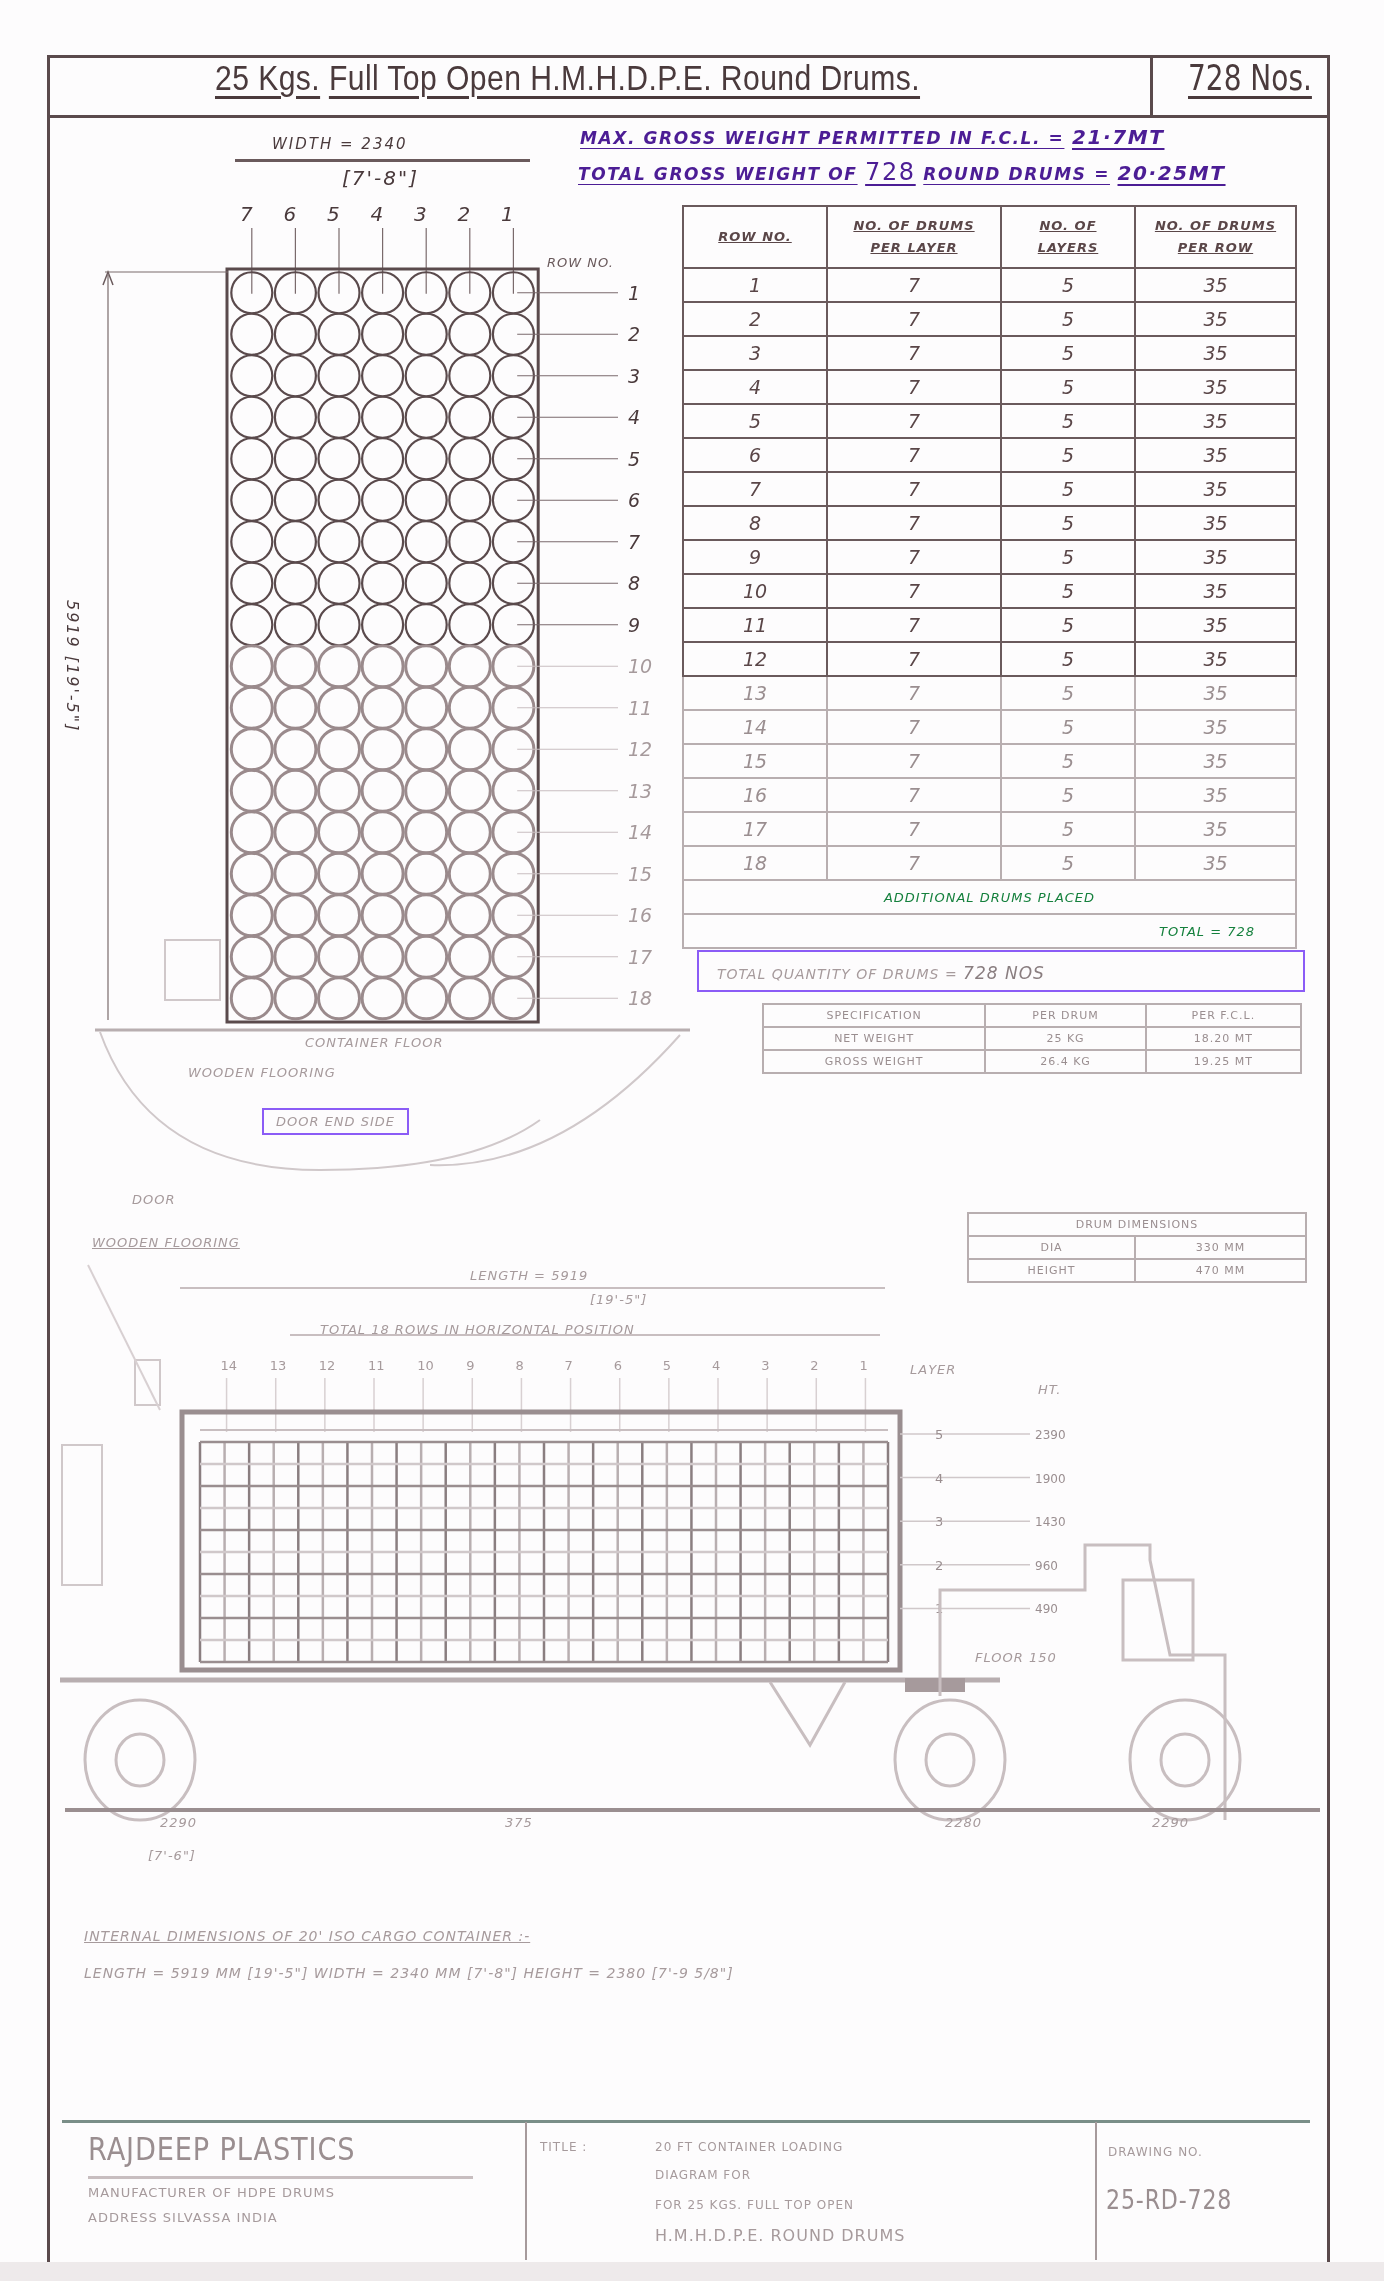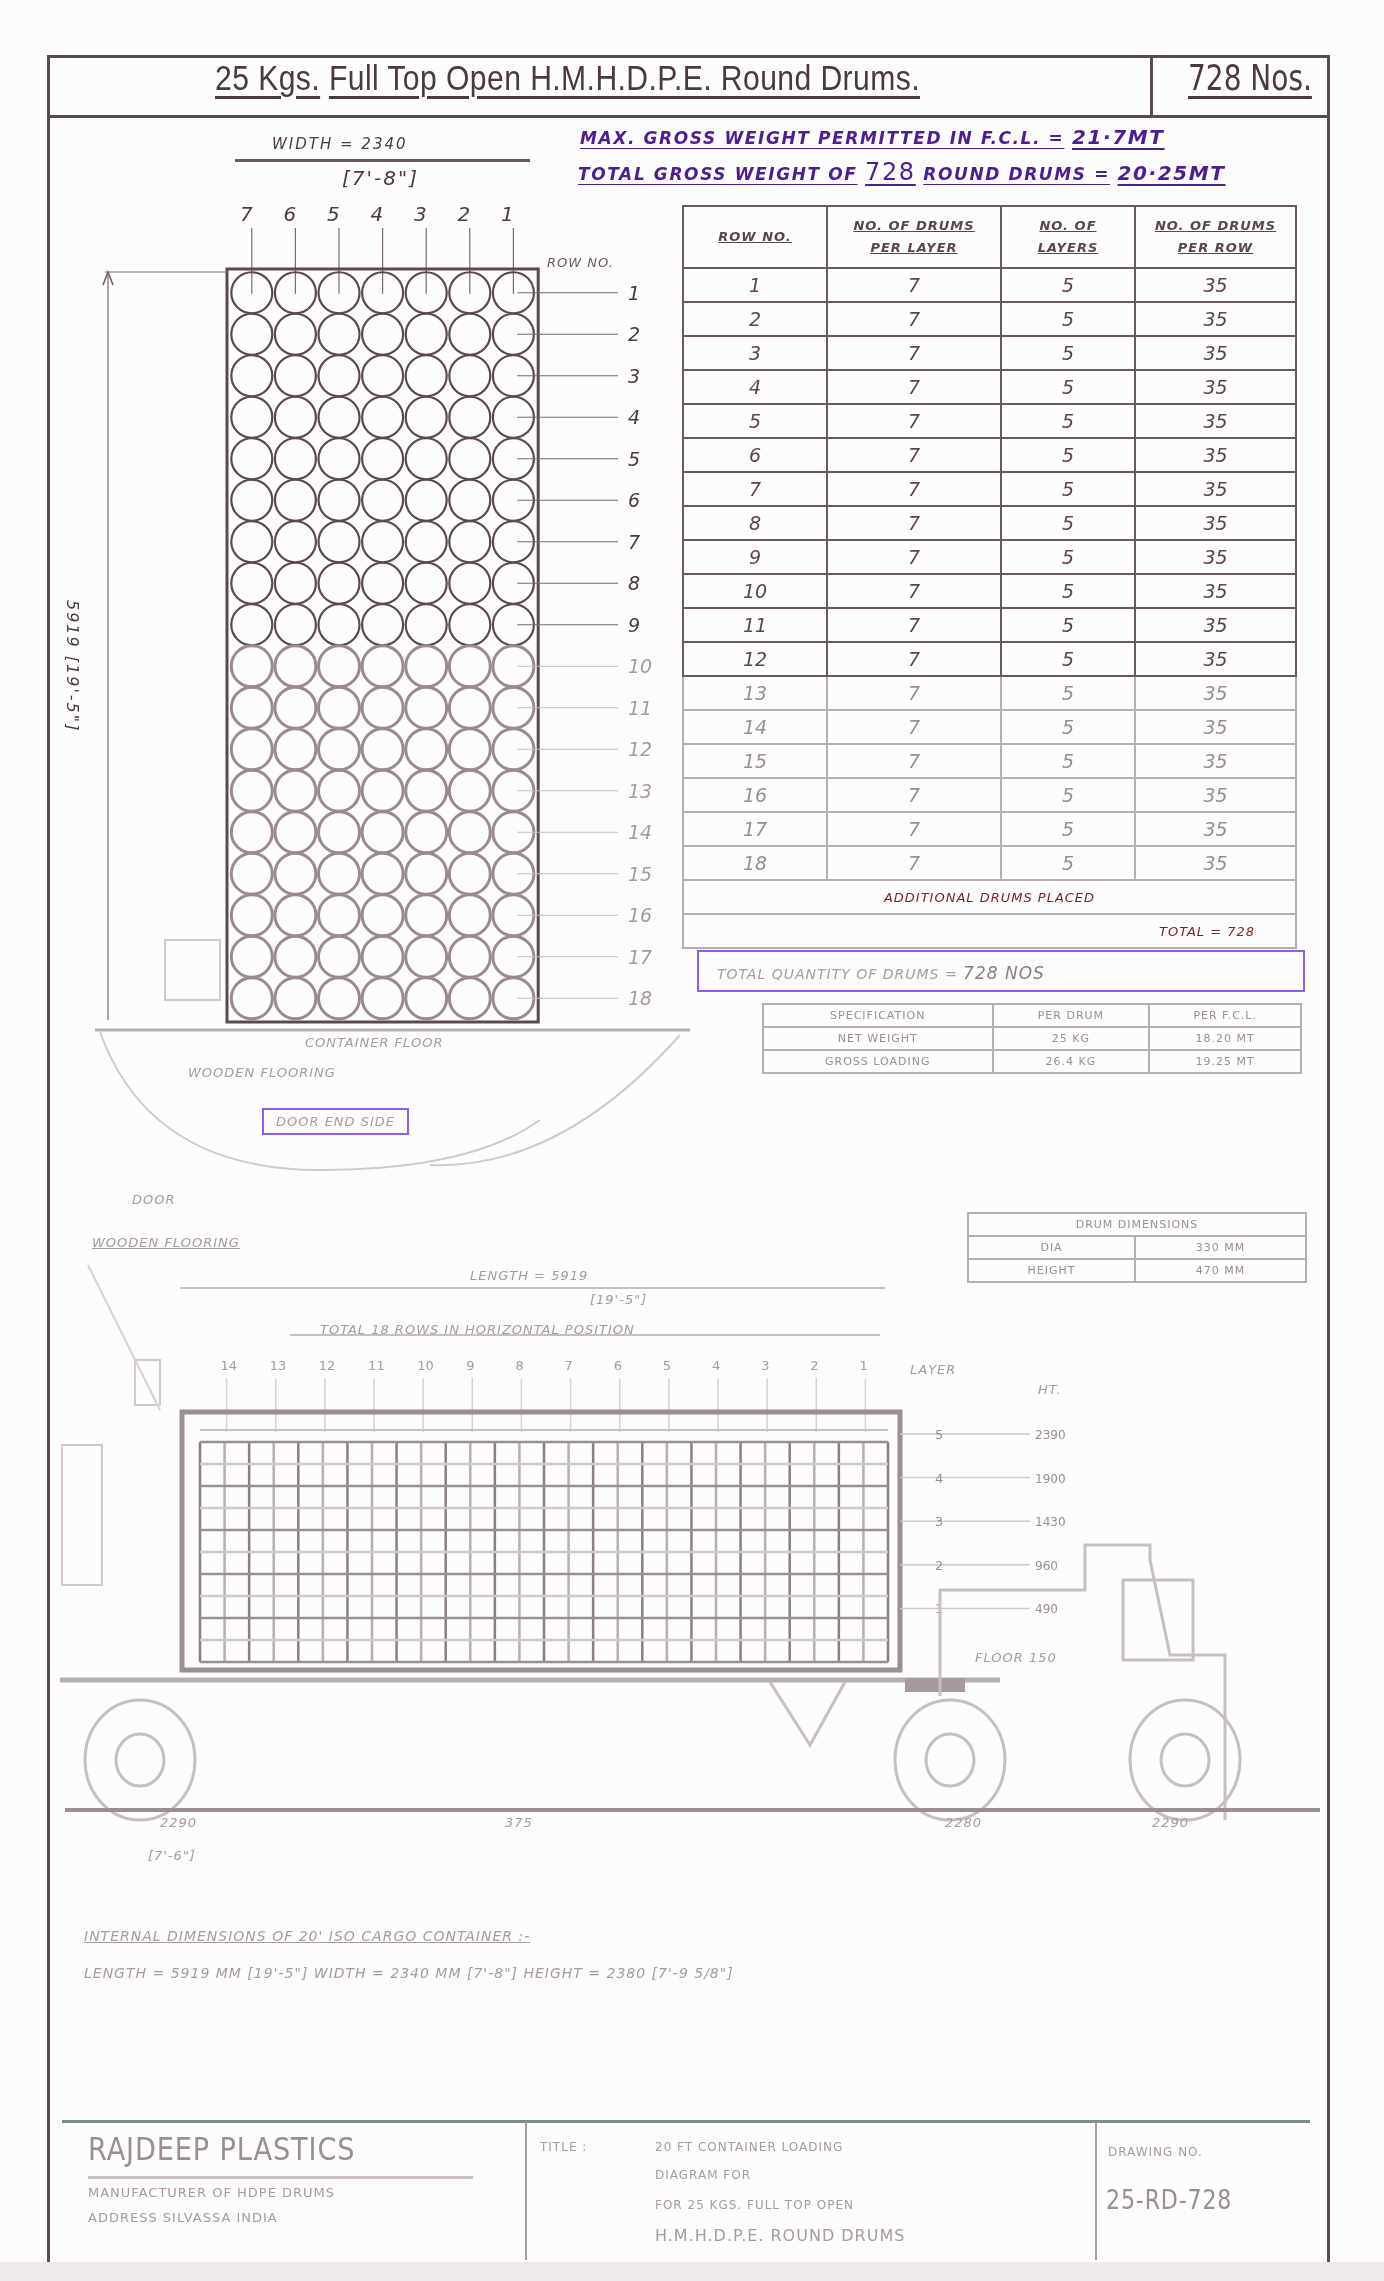--- a/index.html
+++ b/index.html
@@ -14,21 +14,21 @@
   .qty{left:1188px;top:58px;font-size:35px;transform:scaleX(0.8);transform-origin:left top;text-decoration:underline;text-decoration-thickness:3px;text-underline-offset:6px;white-space:nowrap;}
   .note{font-style:italic;font-weight:bold;font-size:17px;letter-spacing:1.6px;white-space:nowrap;color:#4c1d95;}
   .note .u{text-decoration:underline;text-underline-offset:4px;}
   .note .big{font-size:24px;font-style:normal;font-weight:normal;}
   table.rows{border-collapse:collapse;position:absolute;left:682px;top:205px;width:615px;}
   table.rows td,table.rows th{border:2px solid #6a5a5c;text-align:center;font-style:italic;font-weight:bold;color:#5a4648;}
   table.rows th{height:58px;font-size:13px;letter-spacing:1px;line-height:22px;}
   table.rows th span{text-decoration:underline;}
   table.rows td{height:30px;font-size:19px;font-weight:normal;}
   table.rows tr.faded td{color:#9a8e90;border-color:#b8aeb0;}
-  table.rows td.wide{text-align:center;font-size:13px;color:#7f1d1d;letter-spacing:1px;border-color:#b8aeb0;margin-top:42px;}
+  table.rows td.wide{text-align:center;font-size:13px;color:#15803d;letter-spacing:1px;border-color:#b8aeb0;margin-top:42px;}
   table.rows td.right{text-align:right;padding-right:40px;}
   .dim{font-style:italic;font-size:15px;letter-spacing:2px;white-space:nowrap;}
   .lbl{font-size:13px;font-style:italic;letter-spacing:1px;color:#6a5a5c;white-space:nowrap;}
   .faint{color:#a69a9c;}
   .box{border:2px solid #8b5cf6;box-sizing:border-box;}
   .mini{border-collapse:collapse;position:absolute;}
   .mini td{border:2px solid #b8aeb0;font-size:11px;color:#9a8e90;letter-spacing:1px;padding:4px 8px;white-space:nowrap;text-align:center;}
   .tb-line{background:#7a8e88;}
   .tb-text{color:#a69a9c;white-space:nowrap;letter-spacing:1px;}
 </style>
@@ -399,21 +399,21 @@
     <td>SPECIFICATION</td>
     <td>PER DRUM</td>
     <td>PER F.C.L.</td>
   </tr>
   <tr>
     <td>NET WEIGHT</td>
     <td>25 KG</td>
     <td>18.20 MT</td>
   </tr>
   <tr>
-    <td>GROSS LOADING</td>
+    <td>GROSS WEIGHT</td>
     <td>26.4 KG</td>
     <td>19.25 MT</td>
   </tr>
 </tbody>
   </table>
 
 <table class="mini" style="left:967px;top:1212px;width:340px;">
   <tbody>
       <tr>
         <td colspan="2">DRUM DIMENSIONS</td>

